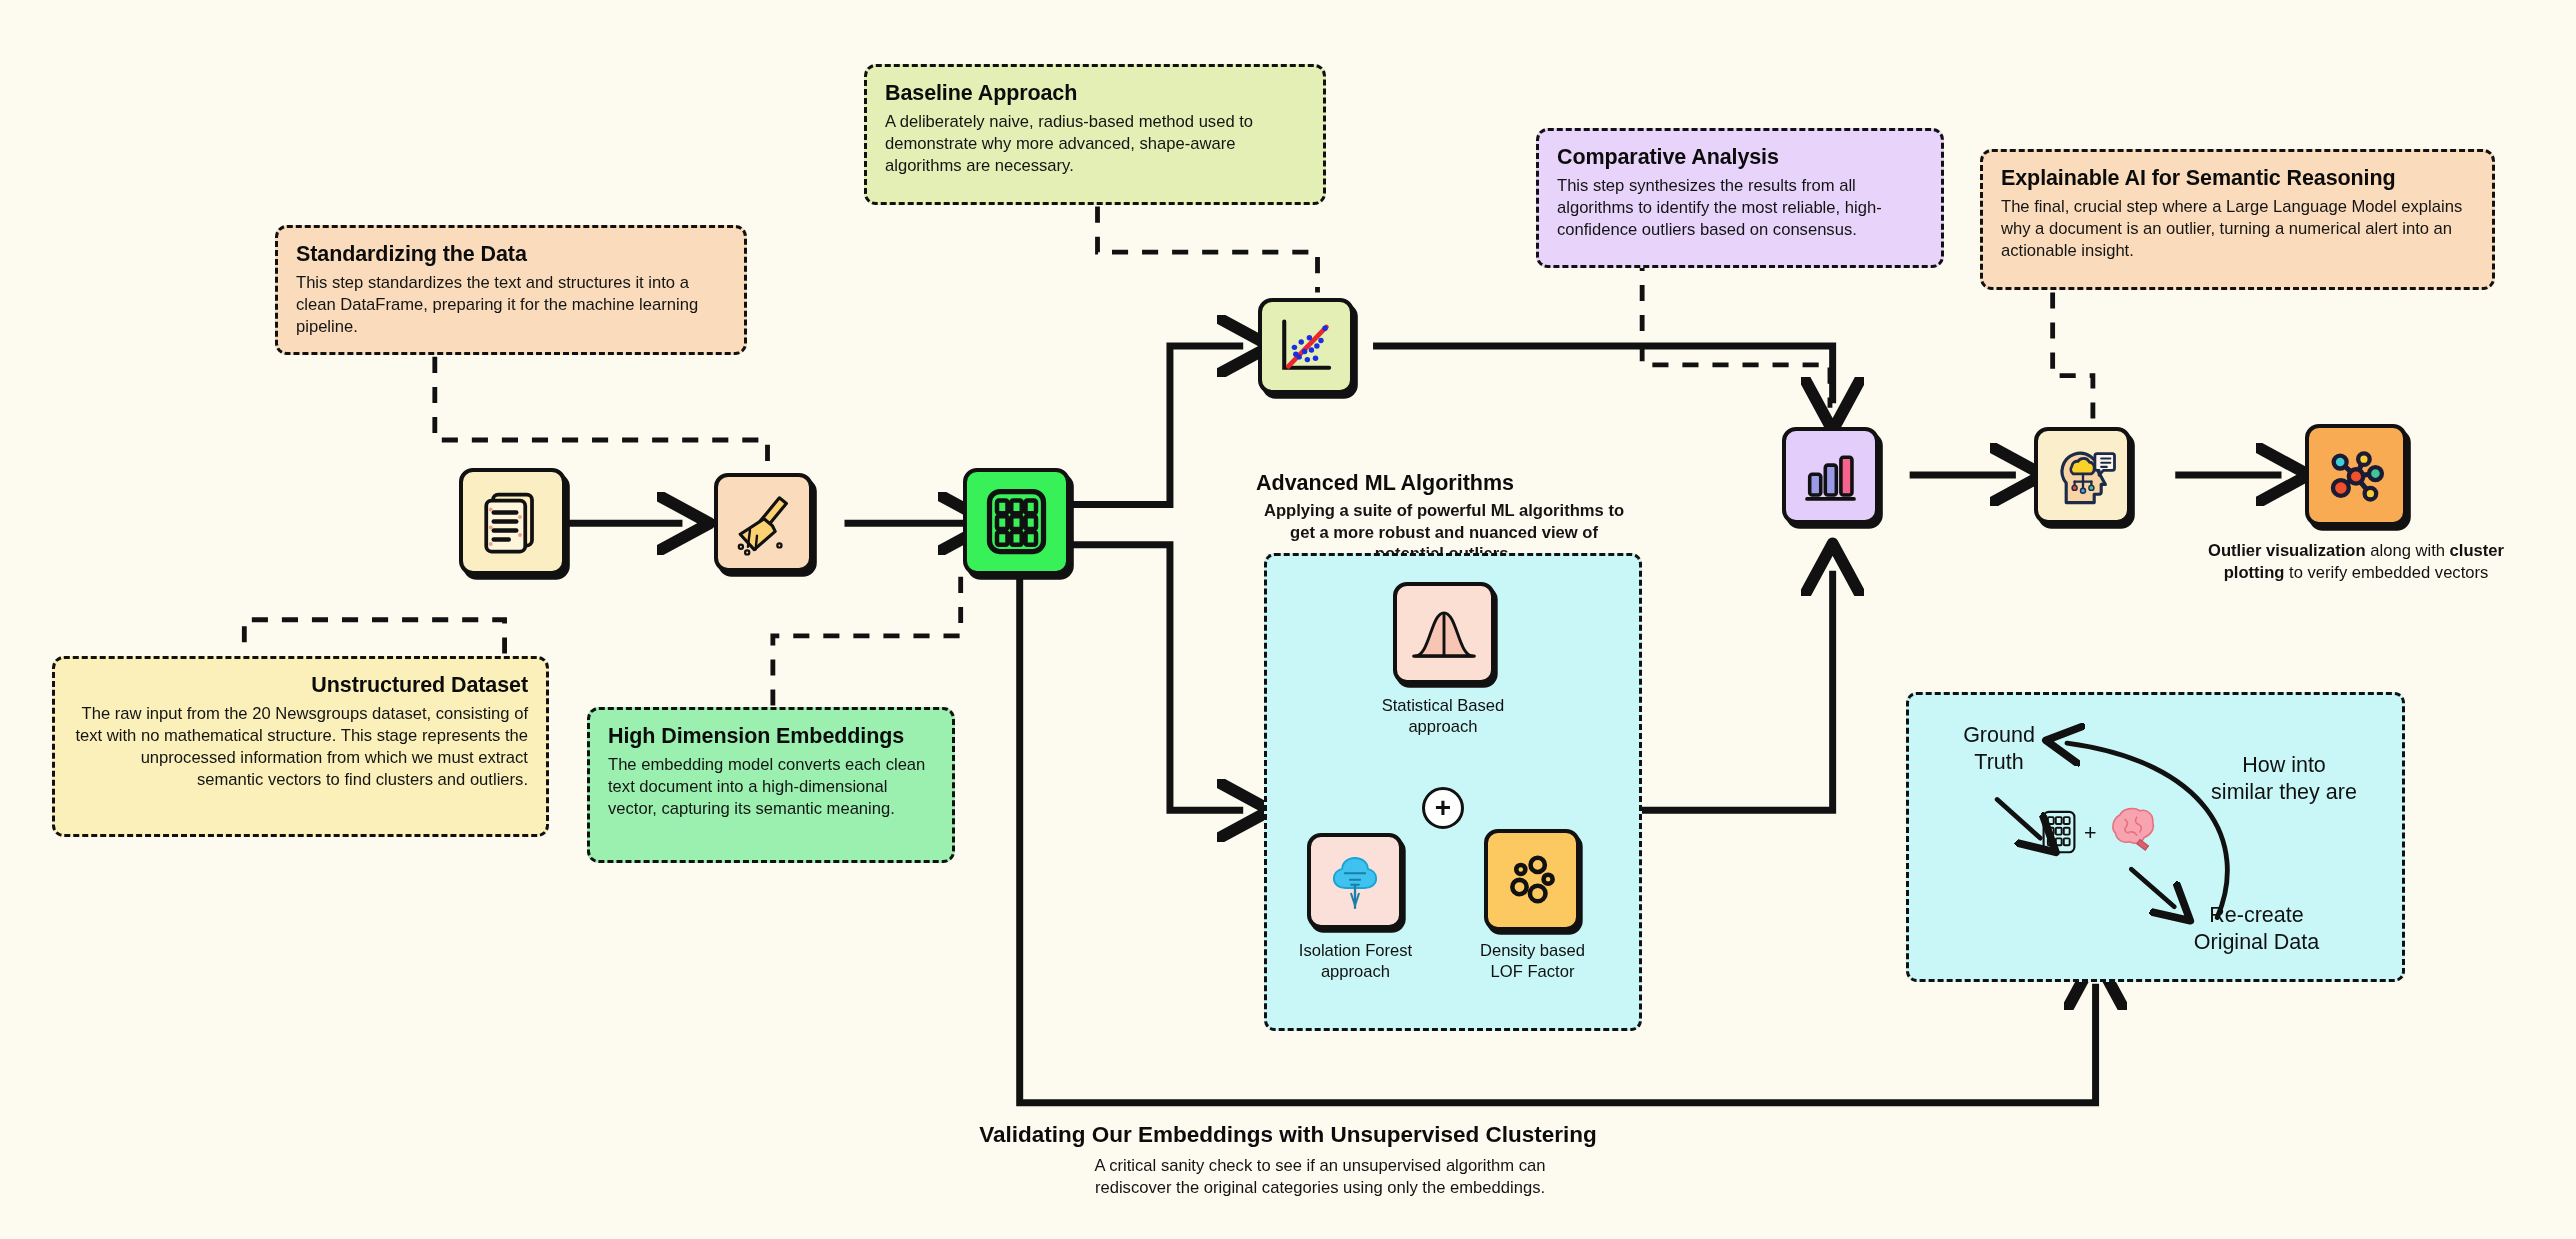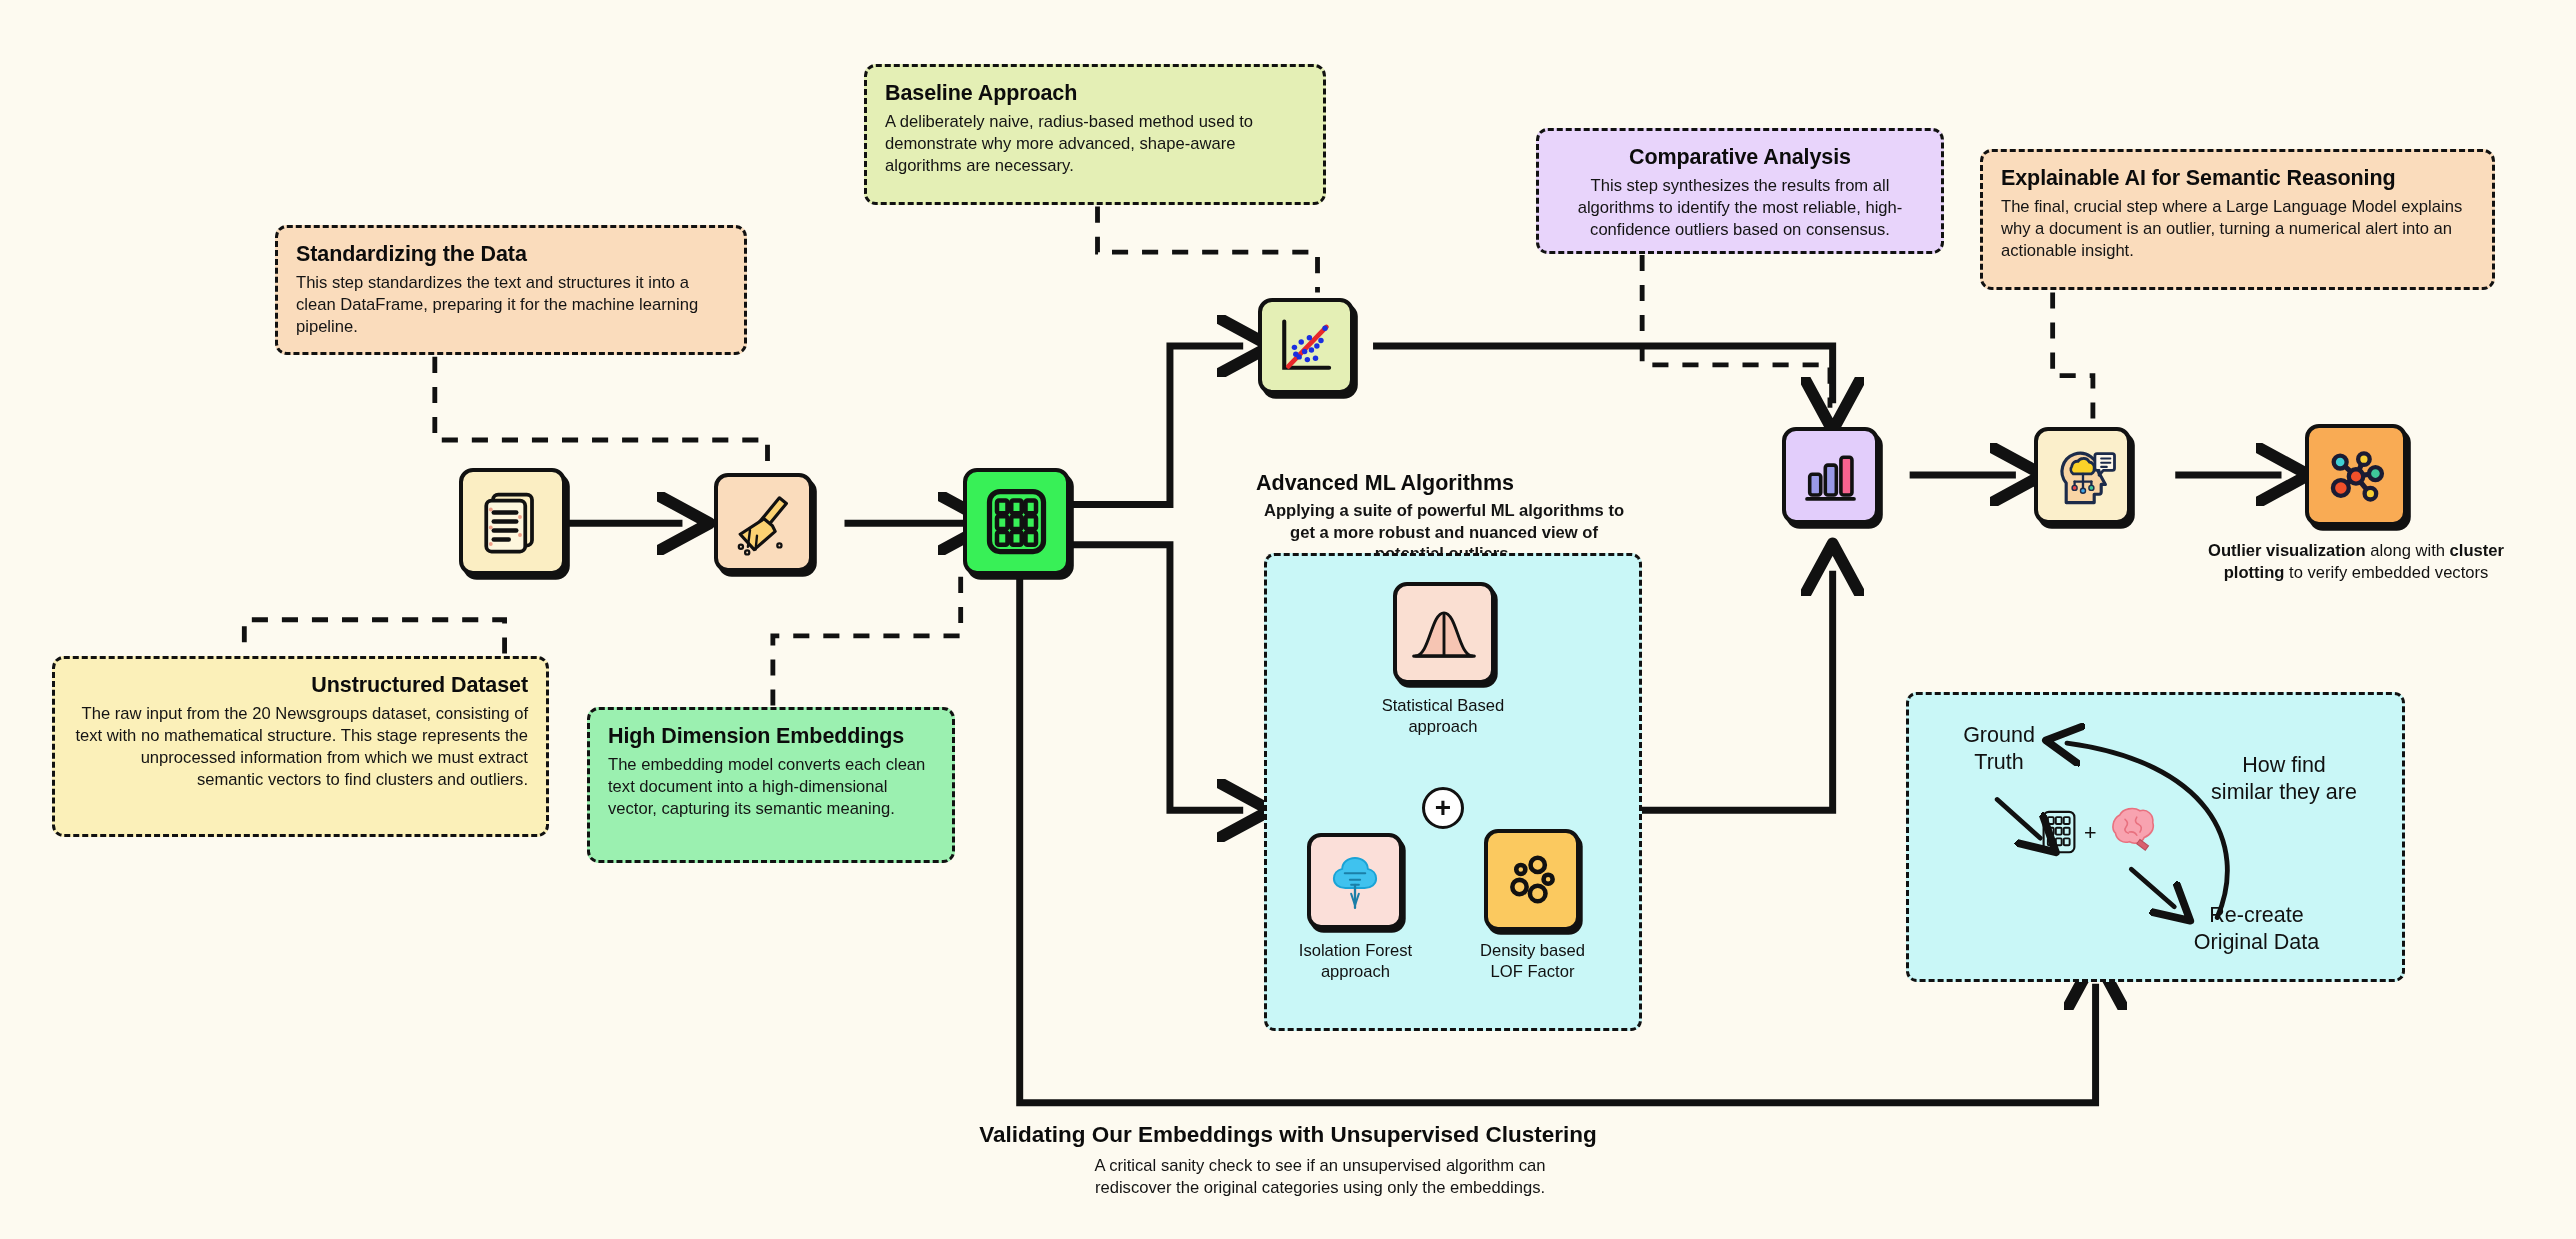--- a/index.html
+++ b/index.html
@@ -164,21 +164,21 @@
   <div class="note" style="left:275px;top:225px;width:472px;height:130px;background:#fadcbc;">
     <p class="ttl">Standardizing the Data</p>
     <p class="bdy">This step standardizes the text and structures it into a clean DataFrame, preparing it for the machine learning pipeline.</p>
   </div>
 
   <div class="note" style="left:864px;top:64px;width:462px;height:141px;background:#e4efb5;">
     <p class="ttl">Baseline Approach</p>
     <p class="bdy">A deliberately naive, radius-based method used to demonstrate why more advanced, shape-aware algorithms are necessary.</p>
   </div>
 
-  <div class="note" style="left:1536px;top:128px;width:408px;height:126px;background:#e8d4fb;text-align:center;">
+  <div class="note" style="left:1536px;top:128px;width:408px;height:140px;background:#e8d4fb;">
     <p class="ttl">Comparative Analysis</p>
     <p class="bdy">This step synthesizes the results from all algorithms to identify the most reliable, high-confidence outliers based on consensus.</p>
   </div>
 
   <div class="note" style="left:1980px;top:149px;width:515px;height:141px;background:#fadcbc;">
     <p class="ttl">Explainable AI for Semantic Reasoning</p>
     <p class="bdy">The final, crucial step where a Large Language Model explains why a document is an outlier, turning a numerical alert into an actionable insight.</p>
   </div>
 
   <div class="note" style="left:52px;top:656px;width:497px;height:181px;background:#fbf0b9;text-align:right;">
@@ -374,21 +374,21 @@
   </div>
 
   <div class="panel" style="left:1906px;top:692px;width:499px;height:290px;background:#c9f7f7;"></div>
 
   <div class="vlabel" style="left:1932px;top:722px;width:134px;">
     <div>Ground</div>
     <div>Truth</div>
   </div>
 
   <div class="vlabel" style="left:2190px;top:752px;width:188px;">
-    <div>How find</div>
+    <div>How into</div>
     <div>similar they are</div>
   </div>
 
   <div class="vlabel" style="left:2168px;top:902px;width:177px;">
     <div>Re-create</div>
     <div>Original Data</div>
   </div>
 
   <div style="position:absolute;left:2042px;top:810px;width:34px;height:44px;">
     <svg width="34" height="44" viewBox="0 0 64 82">

